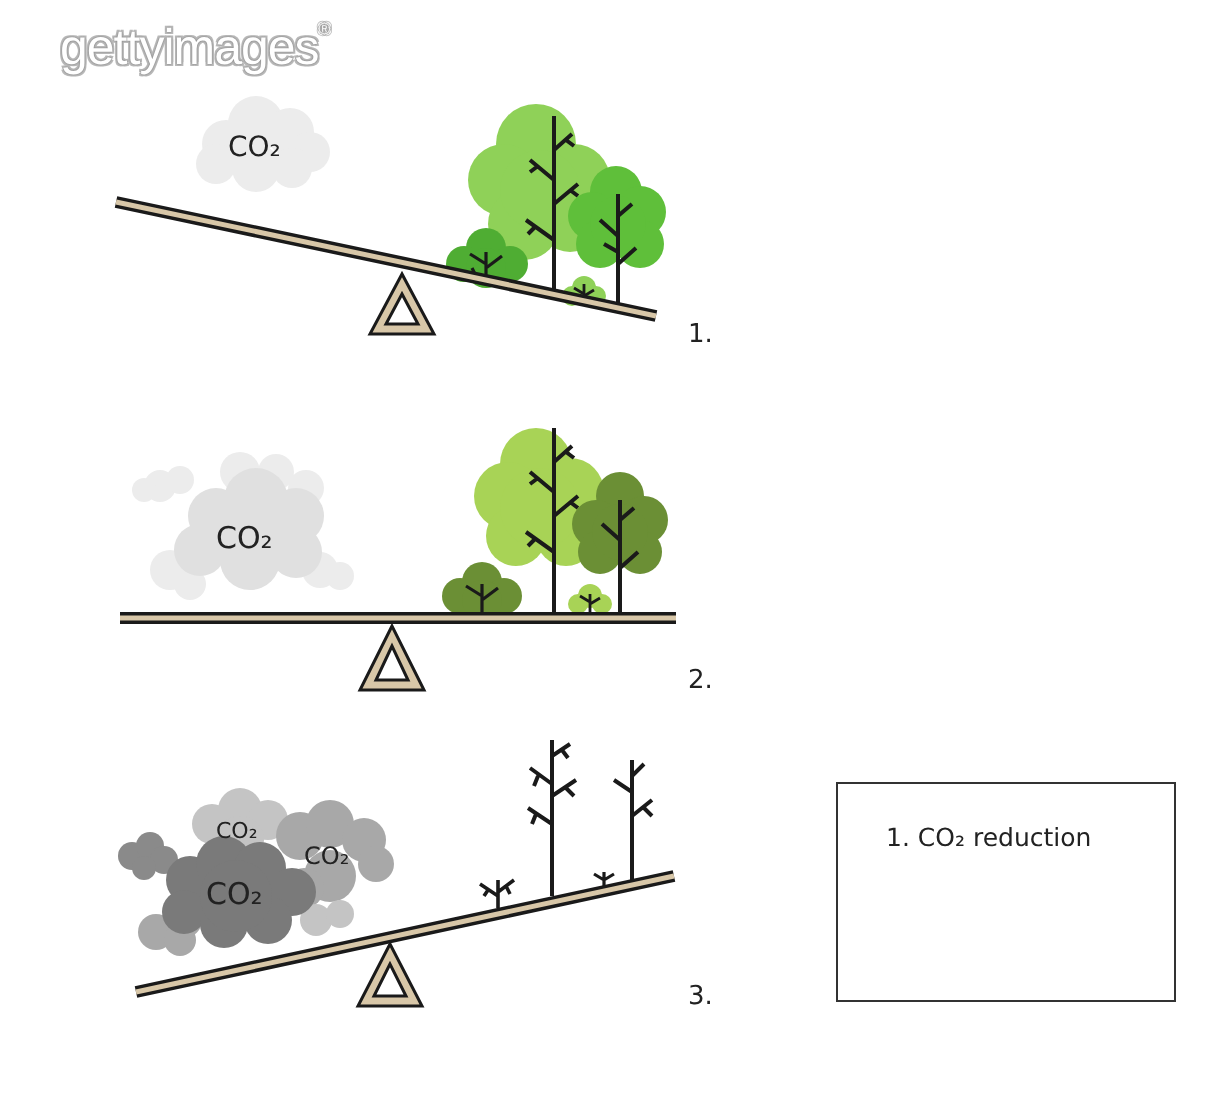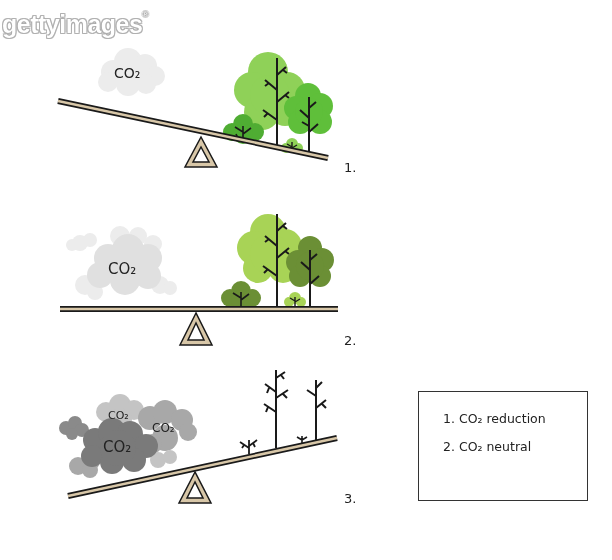--- a/index.html
+++ b/index.html
@@ -1,19 +1,19 @@
 <!DOCTYPE html>
 <html><head>
   <meta charset="utf-8">
   <style>
     html, body { margin: 0; padding: 0; background: #ffffff; }
     body { width: 612px; height: 560px; position: relative; overflow: hidden; font-family: "DejaVu Sans", sans-serif; }
     .watermark {
-      position: absolute; left: 2px; top: 10px;
-      font-family: "Liberation Sans", sans-serif; font-size: 25px; font-weight: bold;
+      position: absolute; left: 30px; top: 10px;
+      font-family: "Liberation Sans", sans-serif; font-size: 25px; font-weight: normal;
       color: #ffffff; letter-spacing: -0.5px;
       text-shadow: 0 0 1px #888, 0 0 1px #888, 1px 1px 0 #bbb, -1px -1px 0 #bbb, 1px -1px 0 #bbb, -1px 1px 0 #bbb;
     }
     .watermark sup { font-size: 8px; vertical-align: top; }
     svg.scene { position: absolute; left: 0; top: 0; }
     .cloud-label { font-family: "DejaVu Sans", sans-serif; fill: #222; }
     .num-label { position: absolute; font-family: "DejaVu Sans", sans-serif; font-size: 13px; color: #222; }
     .legend {
       position: absolute; left: 418px; top: 391px; width: 170px; height: 110px;
       border: 1.5px solid #333; box-sizing: border-box; background: #fff;
@@ -257,14 +257,13 @@
     </g>
   </g>
 </svg>
 
 <div class="num-label" style="left:344px; top:160px;">1.</div>
 <div class="num-label" style="left:344px; top:333px;">2.</div>
 <div class="num-label" style="left:344px; top:491px;">3.</div>
 
 <div class="legend">
   <div class="legend-item">1. CO₂ reduction</div>
-  <div class="legend-item">2. CO₂ neutral</div>
 </div>
 
 </body></html>

